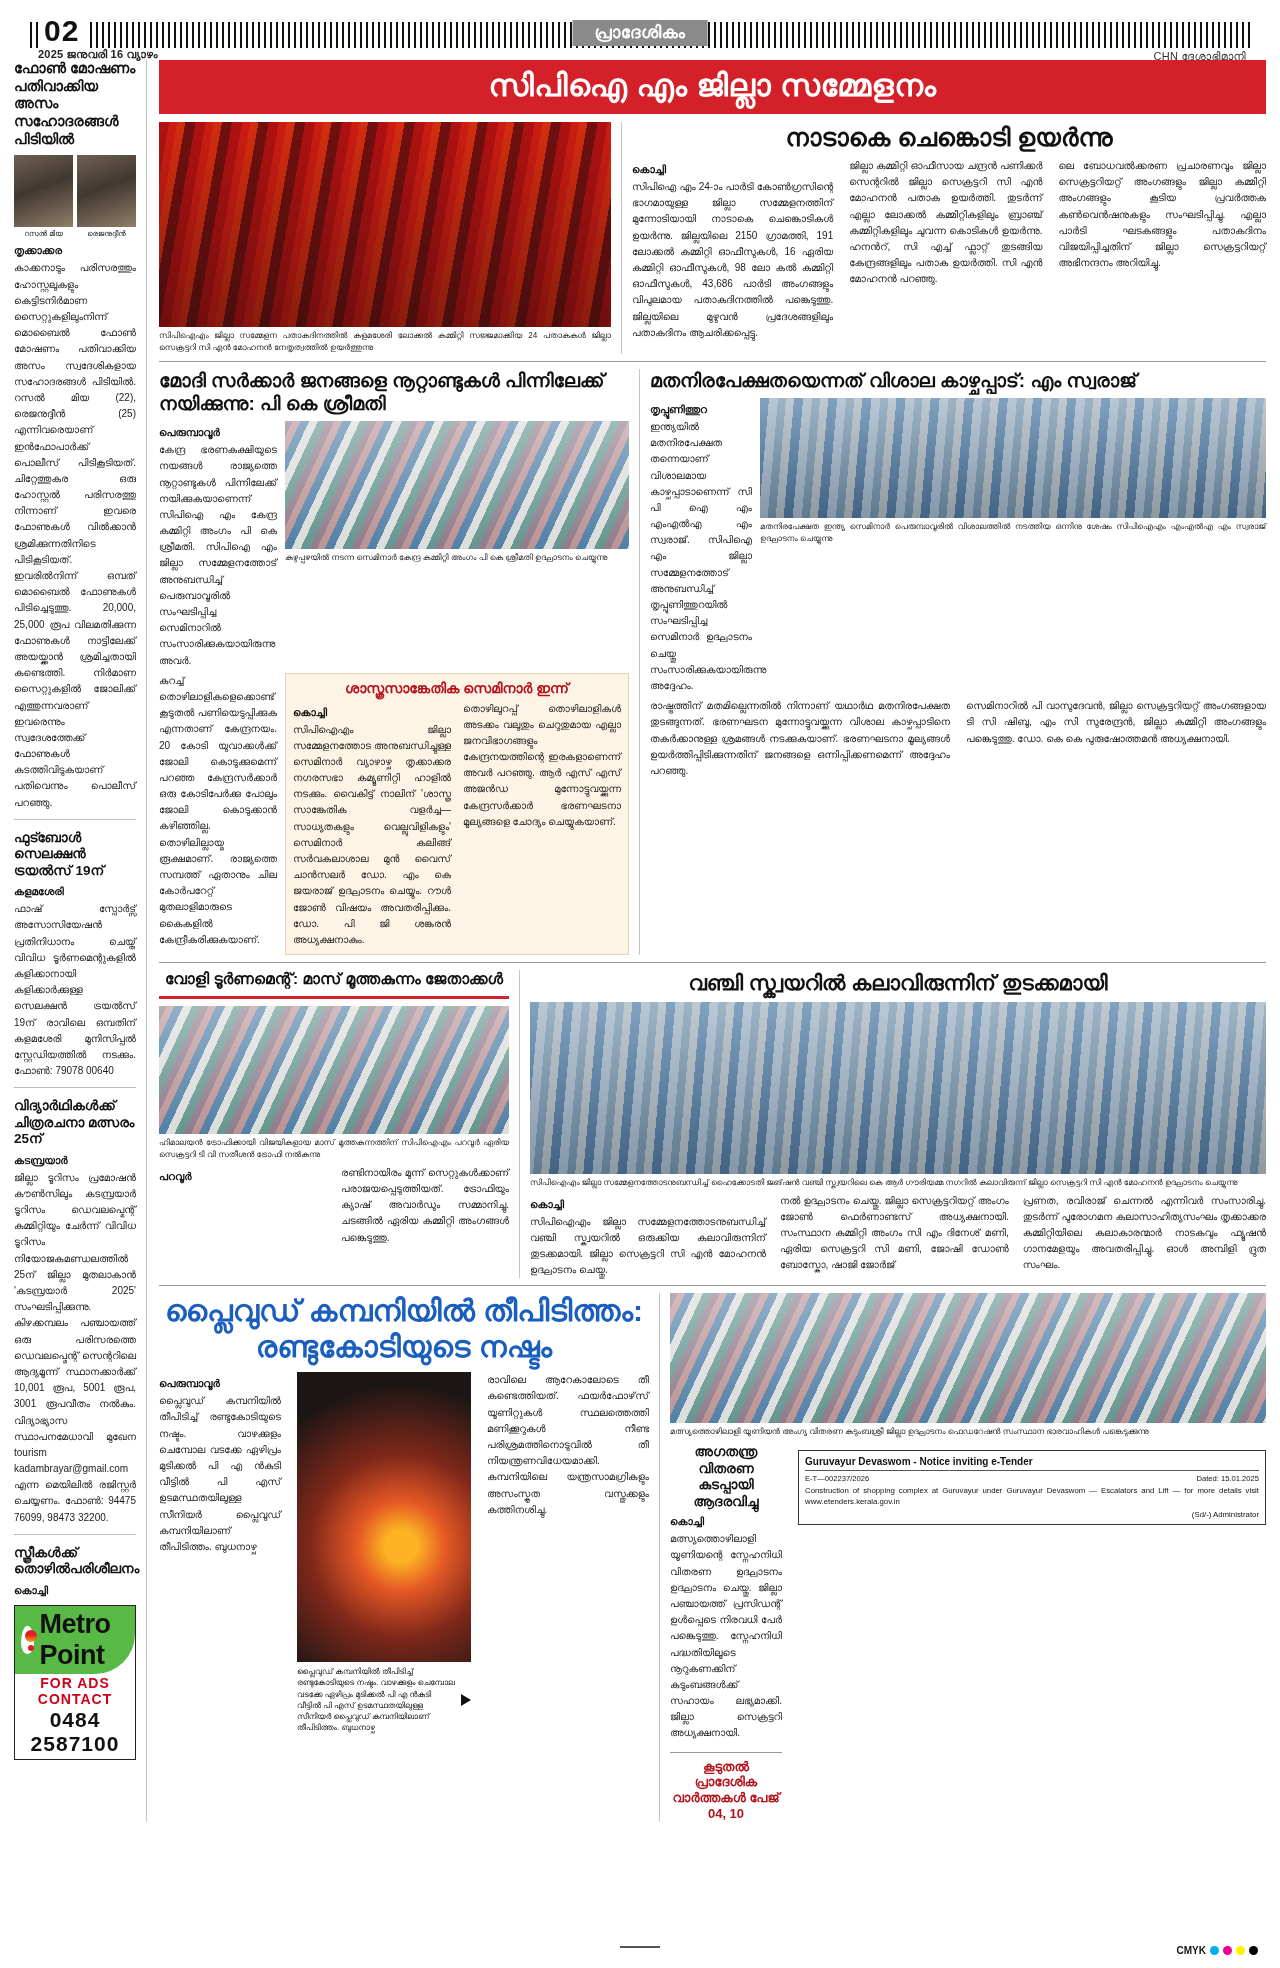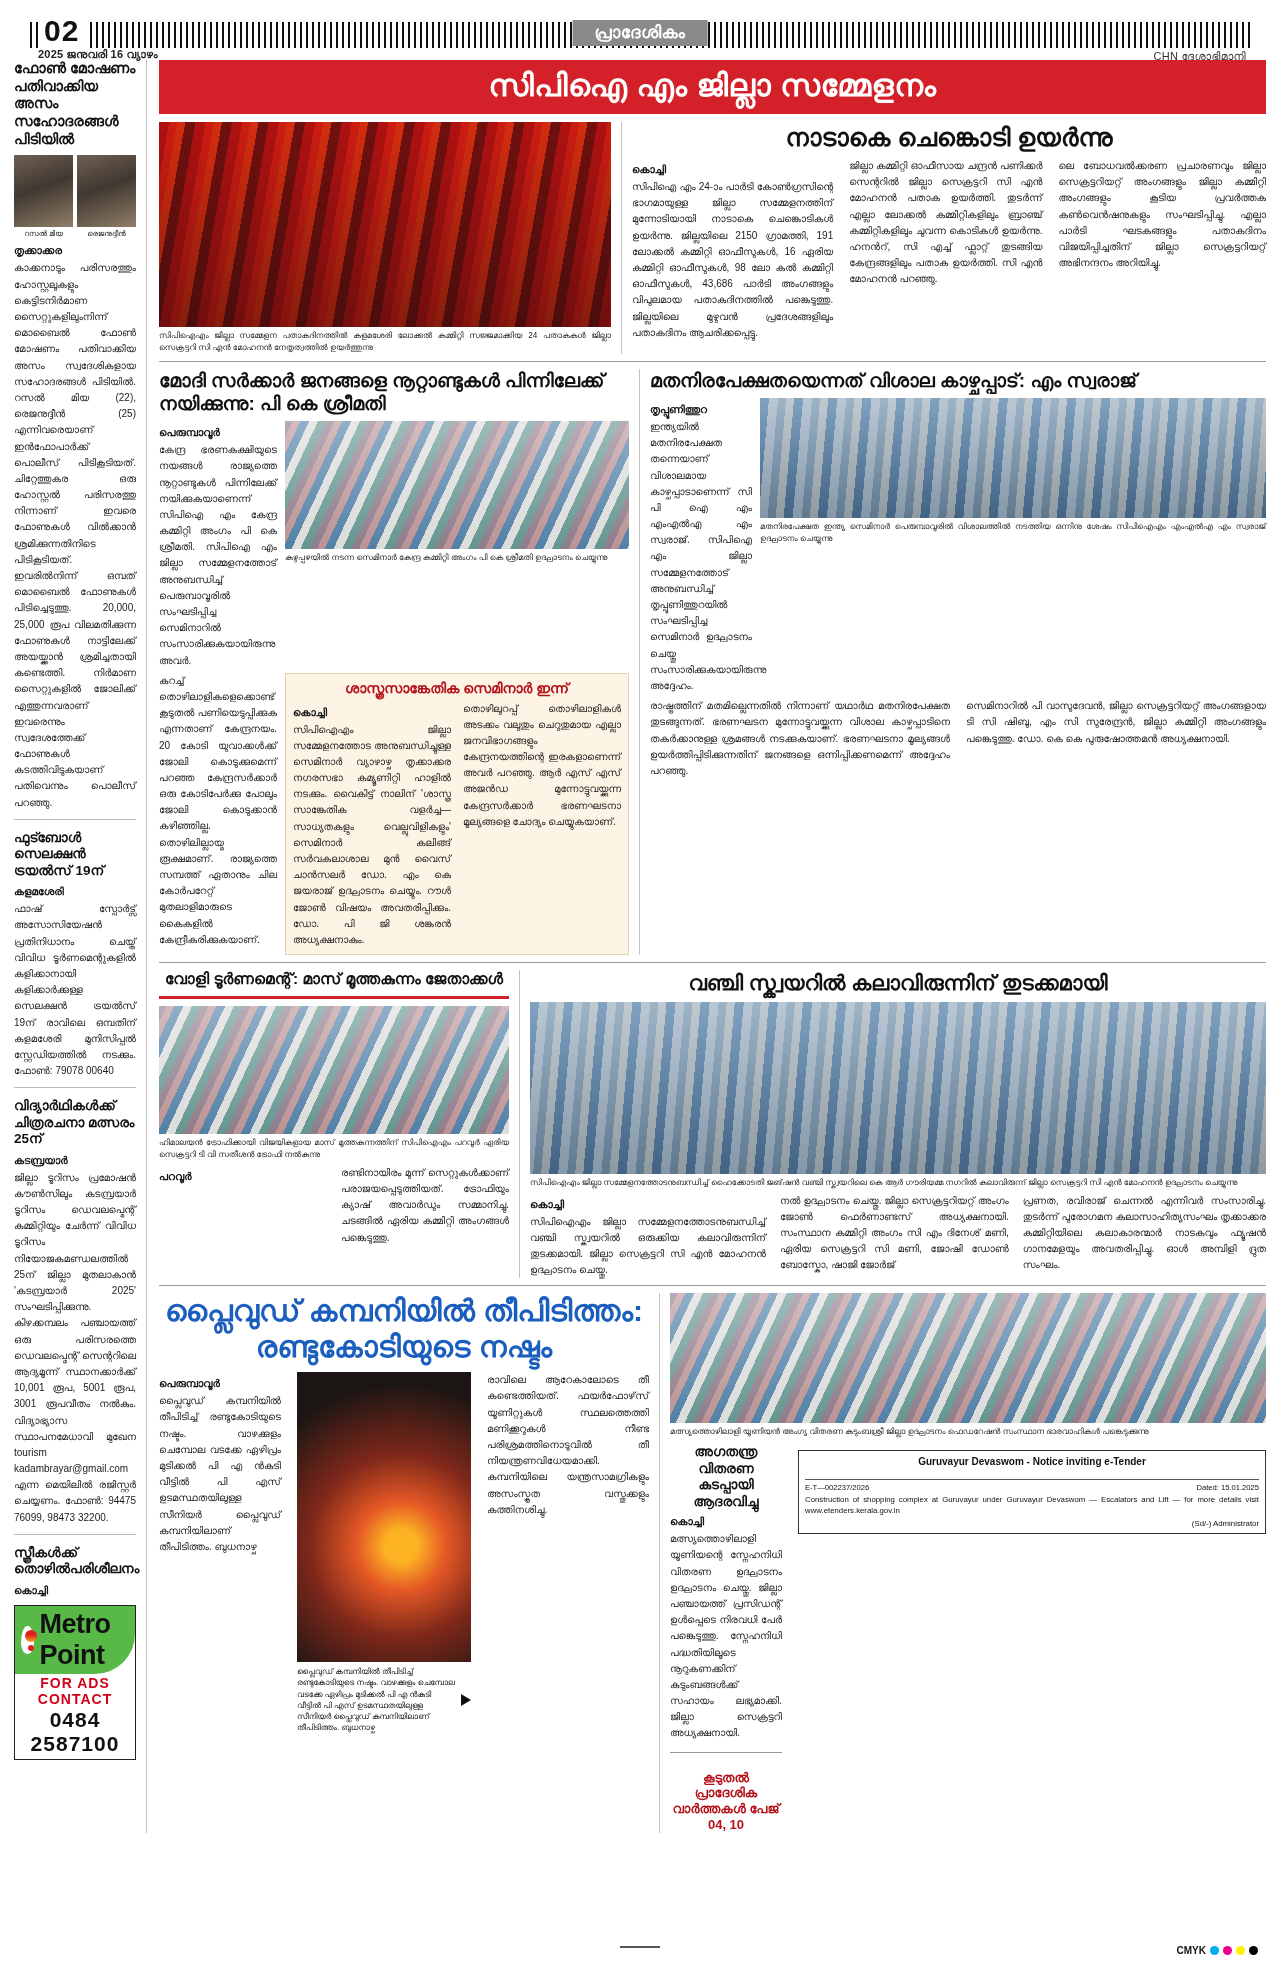--- a/index.html
+++ b/index.html
@@ -96,21 +96,21 @@
   .mem { border: 2px solid #1b3f8f; margin-top: 0; background: #fff; }
   .mem-head { background: #1b3f8f; color:#fff; text-align:center; font-size: 13px; font-weight:700; padding: 3px 0; }
   .mem-img-wrap { padding: 6px 14px 2px; }
   .mem-img { width: 100%; height: 132px; border: 2px solid #0b2f6e; }
   .mem-name { text-align:center; color:#b4121a; font-size: 16.5px; font-weight:700; margin-top: 4px;}
   .mem-date { text-align:center; font-size: 9.5px; font-weight:700; margin-top: 2px; }
   .mem-lines { text-align:center; font-size: 9.5px; line-height:1.5; margin-top: 3px; padding-bottom: 4px;}
 
   
   .tender { border: 1px solid #333; margin-top: 6px; padding: 5px 6px; }
-  .tender-title { font-size: 10px; font-weight: 700; text-align:center; border-bottom:1px solid #555; padding-bottom:12px;}
+  .tender-title { font-size: 10px; font-weight: 700; text-align:left; border-bottom:1px solid #555; padding-bottom:3px;}
   .tender-meta { display:flex; justify-content: space-between; font-size: 7.6px; margin-top: 3px;}
   .tender-body { font-size: 7.8px; line-height: 1.42; margin-top: 2px; text-align: justify;}
   .tender-sign { font-size: 7.8px; text-align: right; margin-top: 3px; }
 
   
   .footer { position: absolute; left: 0; right: 0; bottom: 6px; height: 26px; }
   .foot-dash { position:absolute; left: 50%; transform: translateX(-50%); bottom: 14px; width: 40px; height:2px; background:#555;}
   .cmyk { position: absolute; right: 22px; bottom: 6px; display:flex; align-items:center; gap: 4px; font-size: 10px; font-weight:700;}
   .dot { width: 9px; height: 9px; border-radius: 50%; display:inline-block; }
 
@@ -338,21 +338,21 @@
 
         <div class="colsep" style="flex:1; padding-left:10px">
           <div class="ph crowd" style="height:130px"></div>
           <div class="cap">മത്സ്യത്തൊഴിലാളി യൂണിയൻ അംഗ്യ വിതരണ കുടുംബശ്രീ ജില്ലാ ഉദ്ഘാടനം ഫെഡറേഷൻ സംസ്ഥാന ഭാരവാഹികൾ പങ്കെടുക്കുന്നു</div>
 
           <div class="row" style="margin-top:6px">
             <div style="width:120px; padding-right:8px">
               <div class="hl-md" style="font-size:13.5px; text-align:center">അഗതന്ത്ര വിതരണ കുടപ്പായി ആദരവിച്ചു</div>
               <div class="kicker">കൊച്ചി</div>
               <div class="body-txt">മത്സ്യത്തൊഴിലാളി യൂണിയന്റെ സ്നേഹനിധി വിതരണ ഉദ്ഘാടനം ഉദ്ഘാടനം ചെയ്തു. ജില്ലാ പഞ്ചായത്ത് പ്രസിഡന്റ് ഉൾപ്പെടെ നിരവധി പേർ പങ്കെടുത്തു. സ്നേഹനിധി പദ്ധതിയിലൂടെ നൂറുകണക്കിന് കുടുംബങ്ങൾക്ക് സഹായം ലഭ്യമാക്കി. ജില്ലാ സെക്രട്ടറി അധ്യക്ഷനായി.</div>
-              <div class="hl-md" style="font-size:13px; text-align:center; color:#b4121a; margin-top:10px; border-top:1px solid #999; padding-top:17px">കൂടുതൽ പ്രാദേശിക വാർത്തകൾ പേജ് 04, 10</div>
+              <div class="hl-md" style="font-size:13px; text-align:center; color:#b4121a; margin-top:10px; border-top:1px solid #999; padding-top:6px">കൂടുതൽ പ്രാദേശിക വാർത്തകൾ പേജ് 04, 10</div>
             </div>
 
             <div style="flex:1; padding-left:8px">
 
 
               <div class="tender">
                 <div class="tender-title">Guruvayur Devaswom - Notice inviting e-Tender</div>
                 <div class="tender-meta">
                   <span>E-T—002237/2026</span>
                   <span>Dated: 15.01.2025</span>

